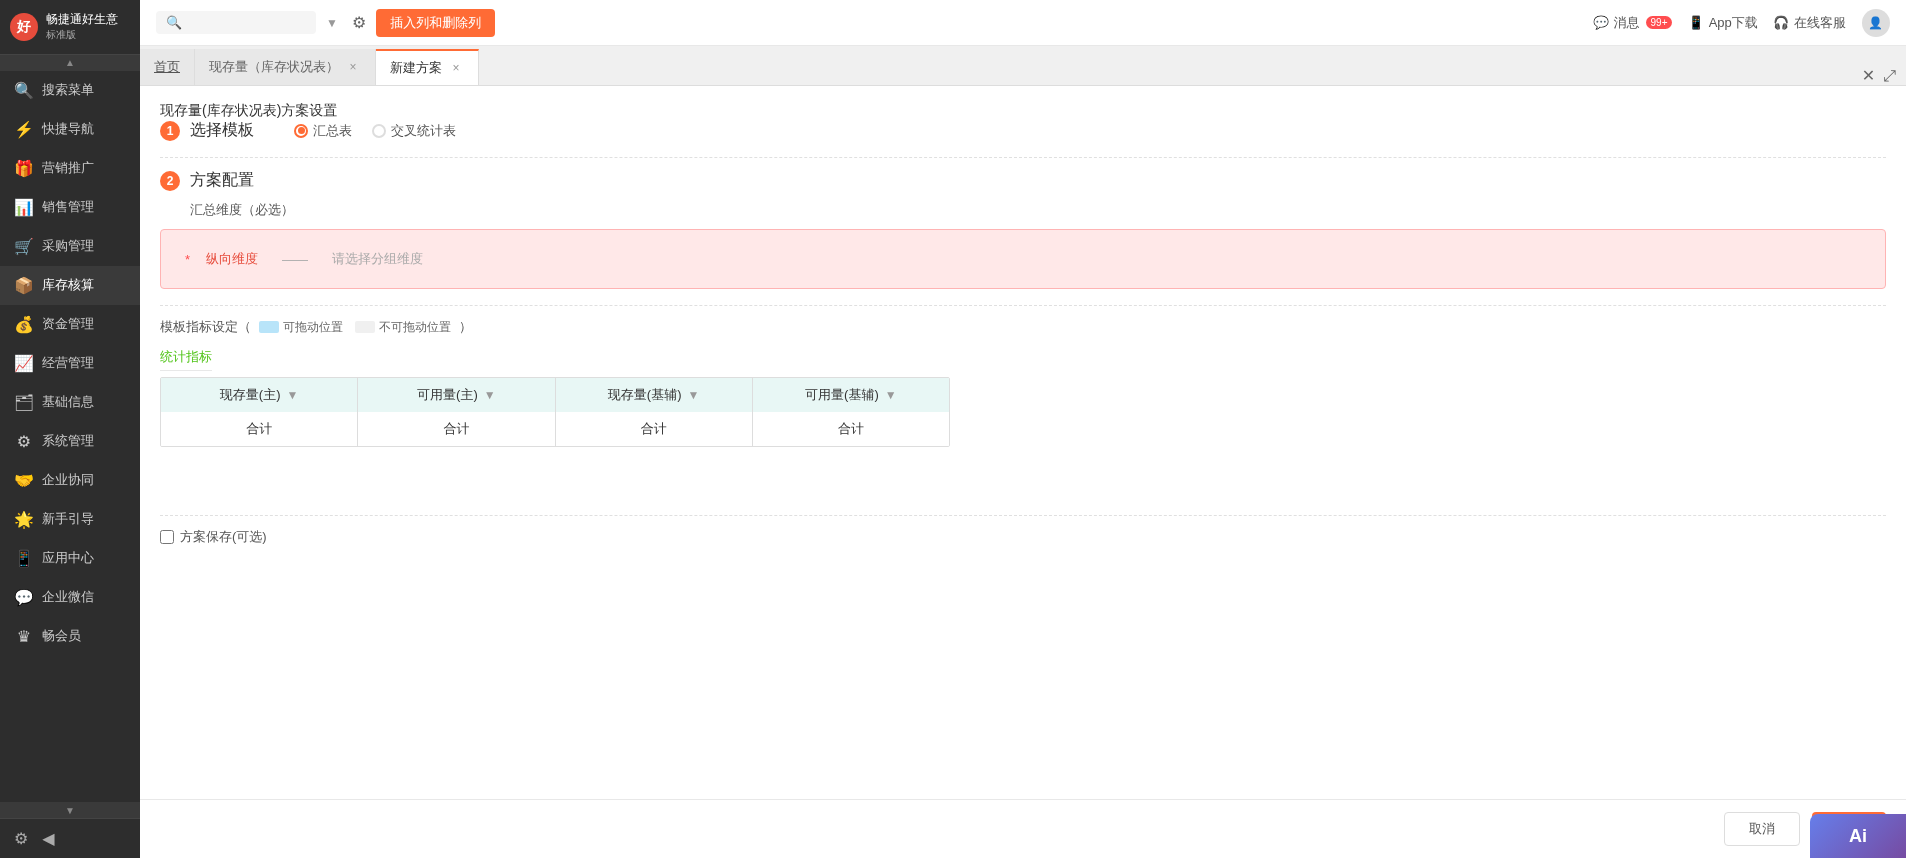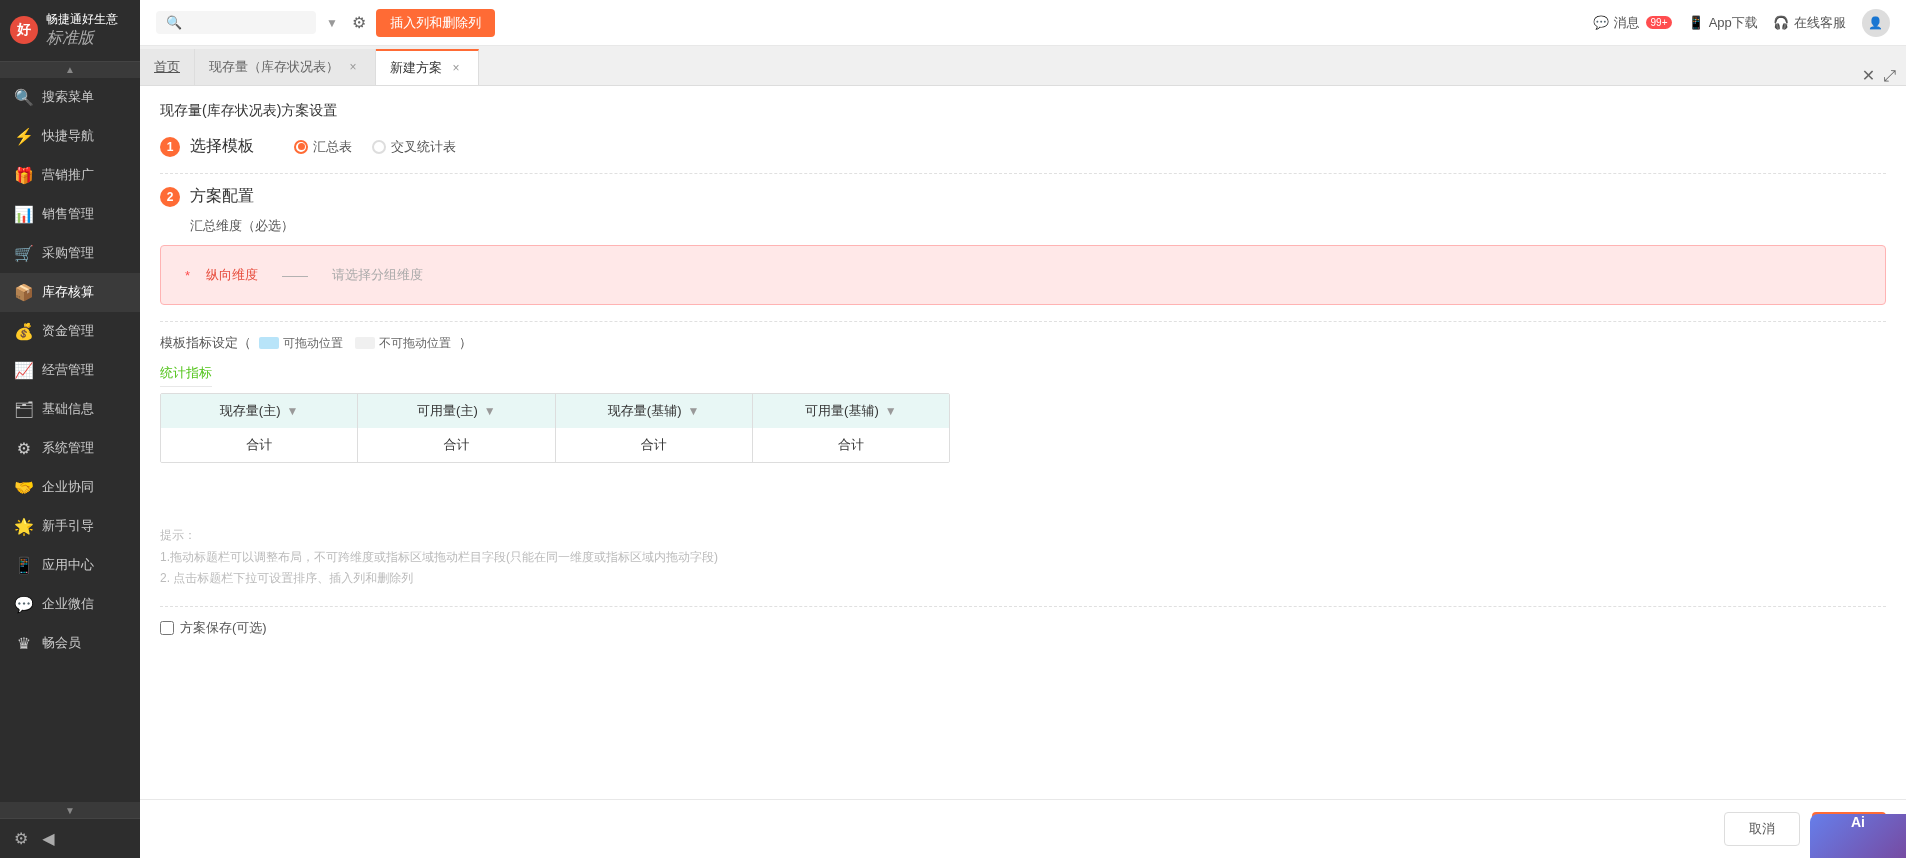--- a/index.html
+++ b/index.html
@@ -23,21 +23,21 @@
       gap: 8px;
     }
     .sidebar-logo-icon {
       width: 28px; height: 28px;
       background: #e74c3c;
       border-radius: 50%;
       display: flex; align-items: center; justify-content: center;
       color: white; font-size: 14px; font-weight: bold;
     }
     .sidebar-logo-text { color: #fff; font-size: 12px; line-height: 1.3; }
-    .sidebar-logo-badge { font-size: 16px; color: #aaa; font-style: italic; }
+    .sidebar-logo-badge { font-size: 10px; color: #aaa; }
     .sidebar-nav { flex: 1; overflow-y: auto; }
     .sidebar-item {
       display: flex; align-items: center; gap: 8px;
       padding: 10px 14px;
       cursor: pointer;
       color: #ccc;
       font-size: 13px;
       transition: background 0.15s;
     }
     .sidebar-item.active { background: #3a3a3a; color: #fff; }
@@ -142,21 +142,21 @@
 
     
     .content {
       flex: 1;
       background: #fff;
       overflow-y: auto;
       padding: 16px 20px;
       position: relative;
     }
     .page-title {
-      font-size: 14px; color: #333; margin-bottom: 16px;
+      font-size: 14px; color: #333; 
     }
 
     
     .step-section { margin-bottom: 16px; }
     .step-header {
       display: flex; align-items: center; gap: 10px;
       margin-bottom: 10px;
     }
     .step-badge {
       width: 20px; height: 20px; border-radius: 50%;
@@ -276,22 +276,22 @@
       margin-left: auto;
       display: flex; align-items: center; gap: 8px; padding-right: 10px;
     }
     .tab-bar-icon { cursor: pointer; color: #666; font-size: 16px; }
 
     
     .ai-badge {
       position: fixed; bottom: 0; right: 0;
       width: 96px; height: 44px;
       background: linear-gradient(135deg, #667eea, #764ba2);
-      display: flex; justify-content: center;
-      color: white; font-size: 14px; font-weight: bold;
+      display: flex; align-items: center; justify-content: center;
+      color: white; font-size: 18px; font-weight: bold;
       border-radius: 8px 0 0 0;
       cursor: pointer;
     }
   </style>
 </head>
 <body>
 
 <div class="sidebar">
   <div class="sidebar-logo">
     <div class="sidebar-logo-icon">好</div>
@@ -507,25 +507,20 @@
               <div class="stats-cell">合计</div>
               <div class="stats-cell">合计</div>
               <div class="stats-cell">合计</div>
               <div class="stats-cell">合计</div>
             </div>
           </div>
         </div>
 
         <div style="height: 40px;"></div>
 
-        <div class="tips-section">
-          <span class="tips-title">提示：</span>
-          <div>1.拖动标题栏可以调整布局，不可跨维度或指标区域拖动栏目字段(只能在同一维度或指标区域内拖动字段)</div>
-          <div>2. 点击标题栏下拉可设置排序、插入列和删除列</div>
-        </div>
       </div>
     </div>
 
     <hr class="section-divider">
 
     <div class="save-option">
       <input type="checkbox" class="save-checkbox" style="">
       <span class="save-label">方案保存(可选)</span>
     </div>
   </div>

